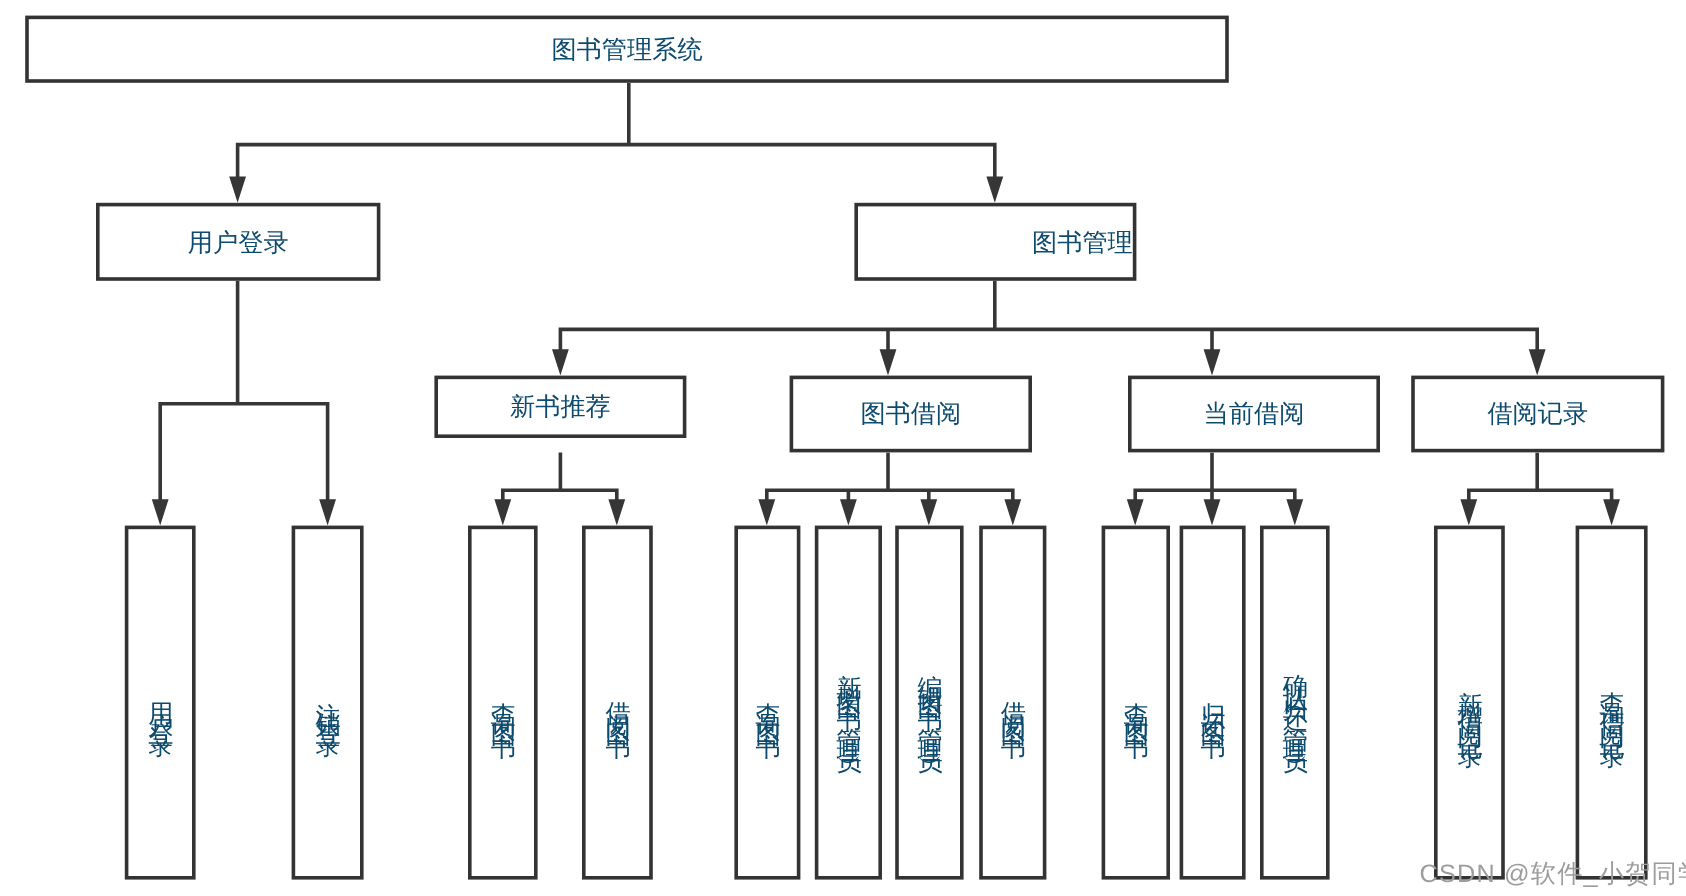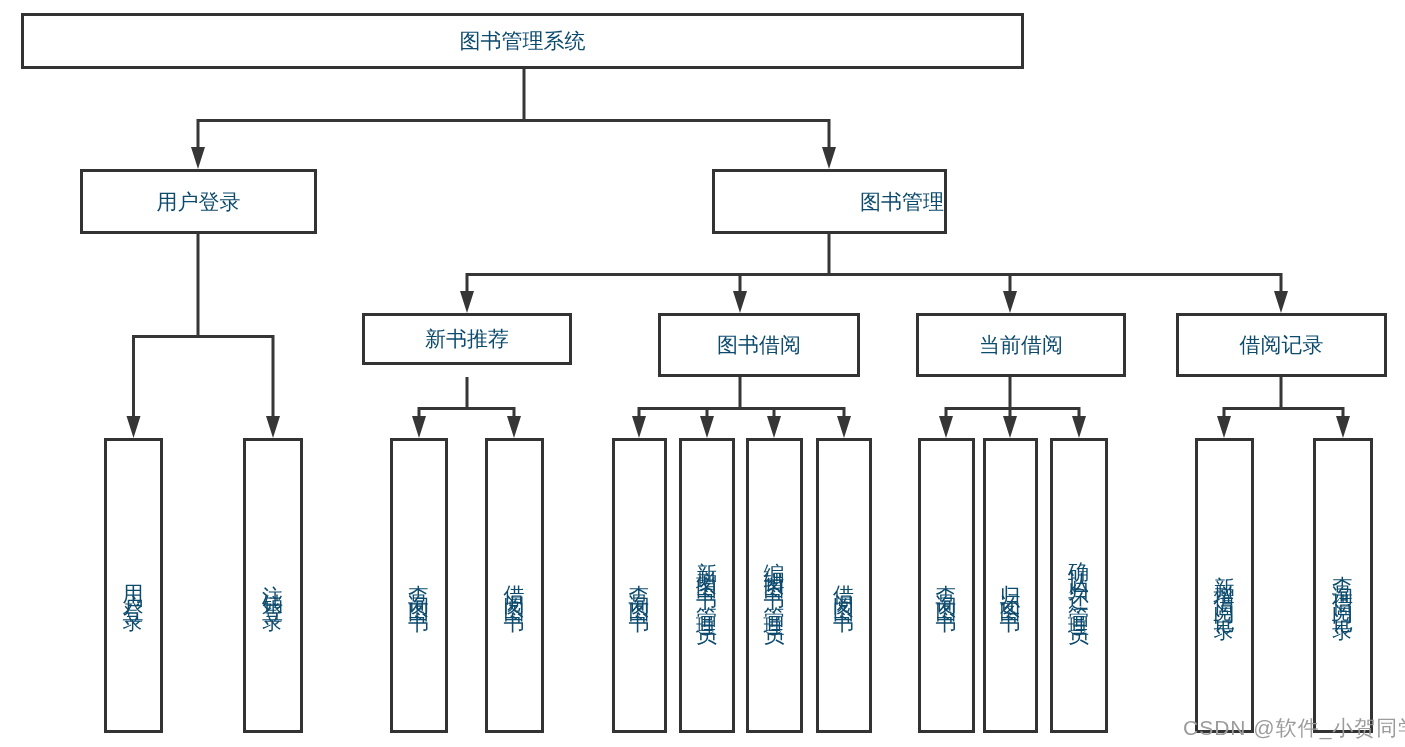--- a/index.html
+++ b/index.html
@@ -49,21 +49,21 @@
     line-height: 1;
     font-size: 21px;
     white-space: nowrap;
   }
   
   .n-root        { left: 21px;   top: 13px;  width: 1003px; height: 56px; }
   .n-user-login  { left: 80px;   top: 169px; width: 237px;  height: 65px; }
   .n-book-mgmt   { left: 712px;  top: 169px; width: 235px;  height: 65px; justify-content: flex-end; }
   .n-new-book    { left: 362px;  top: 313px; width: 210px;  height: 52px; }
   .n-book-borrow { left: 635px;  top: 313px; width: 202px;  height: 64px; margin-left: 23px; }
-  .n-cur-borrow  { left: 916px;  top: 313px; width: 210px;  height: 64px; }
+  .n-cur-borrow  { left: 940px;  top: 313px; width: 210px;  height: 64px; }
   .n-borrow-rec  { left: 1176px; top: 313px; width: 211px;  height: 64px; }
   .l-user-login  { left: 104px;  width: 59px; }
   .l-logout      { left: 243px;  width: 60px; }
   .l-nb-query    { left: 390px;  width: 58px; }
   .l-nb-borrow   { left: 485px;  width: 59px; }
   .l-bb-query    { left: 612px;  width: 55px; }
   .l-bb-add      { left: 679px;  width: 56px; }
   .l-bb-edit     { left: 746px;  width: 57px; }
   .l-bb-borrow   { left: 816px;  width: 56px; }
   .l-cb-query    { left: 918px;  width: 57px; }

